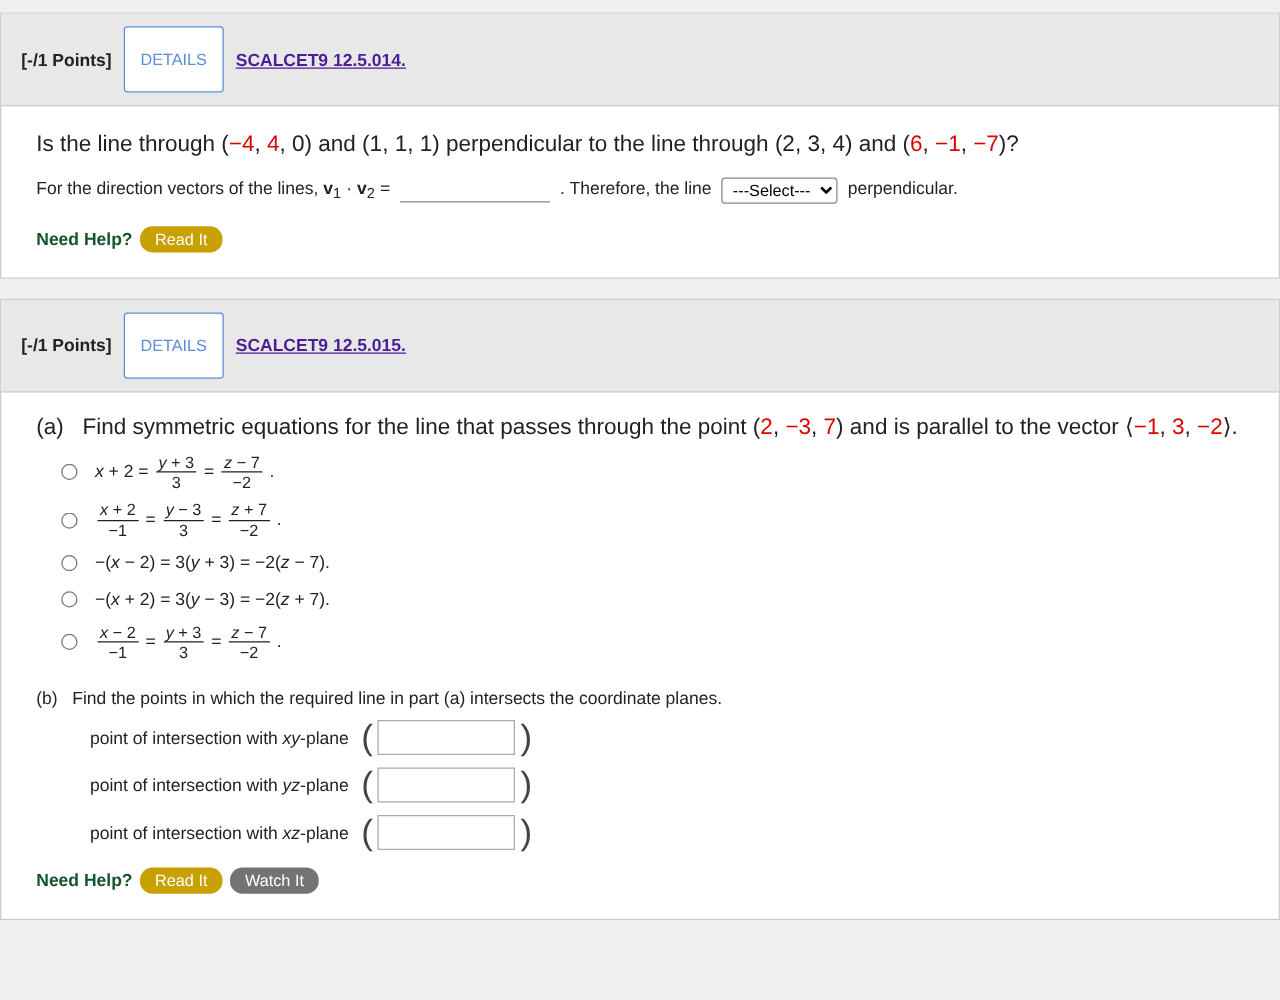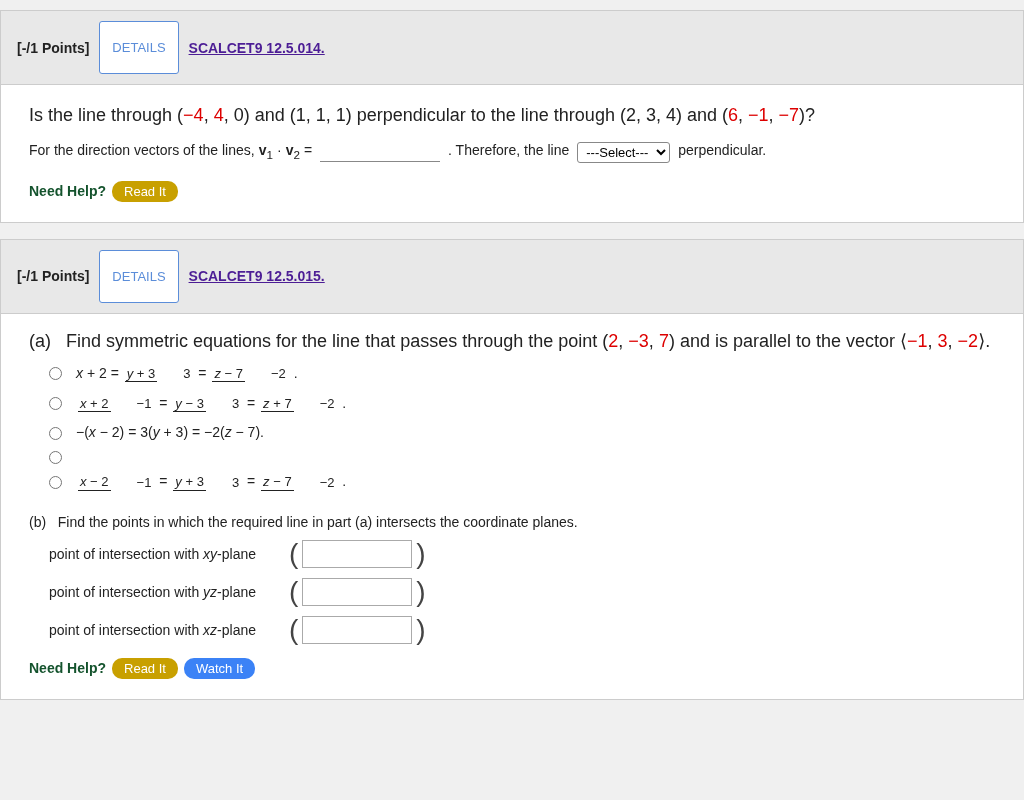--- a/index.html
+++ b/index.html
@@ -97,44 +97,43 @@
       background: #c8a000;
       color: #fff;
       border: none;
       padding: 3px 12px;
       font-size: 13px;
       cursor: pointer;
       border-radius: 10px;
       text-align: center;
     }
     .help-btn.watch {
-      background: #3b82f6;
+      background: #737373;
     }
     
     .radio-option {
       display: flex;
       align-items: center;
       margin: 6px 0 6px 20px;
       gap: 8px;
       font-size: 14px;
       line-height: 1.7;
     }
     .radio-option input[type=radio] {
       margin-right: 6px;
       cursor: pointer;
     }
     
     .fraction {
       display: inline-flex;
-      flex-direction: row;
+      flex-direction: column;
       align-items: center;
       vertical-align: middle;
       margin: 0 2px;
       font-size: 13px;
-      gap: 24px;
     }
     .fraction .num {
       border-bottom: 1px solid #222;
       padding: 0 2px;
       text-align: center;
       line-height: 1.2;
     }
     .fraction .den {
       padding: 0 2px;
       text-align: center;
@@ -150,20 +149,21 @@
     }
     .intersection-row {
       display: flex;
       align-items: center;
       margin: 10px 0 10px 20px;
       gap: 10px;
       font-size: 14px;
     }
     .intersection-label {
       min-width: 230px;
+      text-align: right;
     }
     .bracket-input {
       display: flex;
       align-items: center;
       gap: 4px;
     }
     .bracket {
       font-size: 28px;
       font-weight: 100;
       color: #444;
@@ -271,20 +271,23 @@
 
         <div class="radio-option">
           <input type="radio" name="part-a-radio" style="">
           <span>
             −(<i>x</i> − 2) = 3(<i>y</i> + 3) = −2(<i>z</i> − 7).
           </span>
         </div>
 
         <div class="radio-option">
           <input type="radio" name="part-a-radio" style="">
+          <span>
+            −(<i>x</i> + 2) = 3(<i>y</i> − 3) = −2(<i>z</i> + 7).
+          </span>
         </div>
 
         <div class="radio-option">
           <input type="radio" name="part-a-radio" style="">
           <span>
             <span class="fraction">
               <span class="num"><i>x</i> − 2</span>
               <span class="den">−1</span>
             </span>
             =

